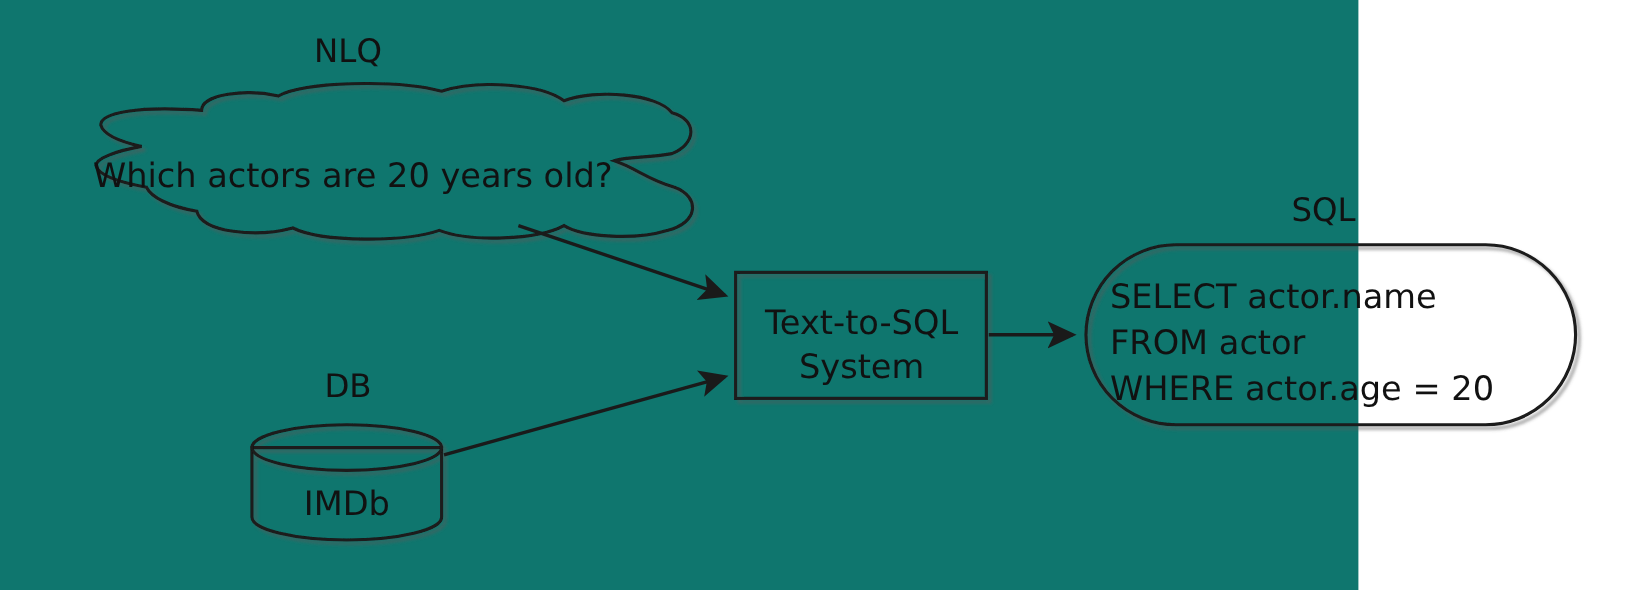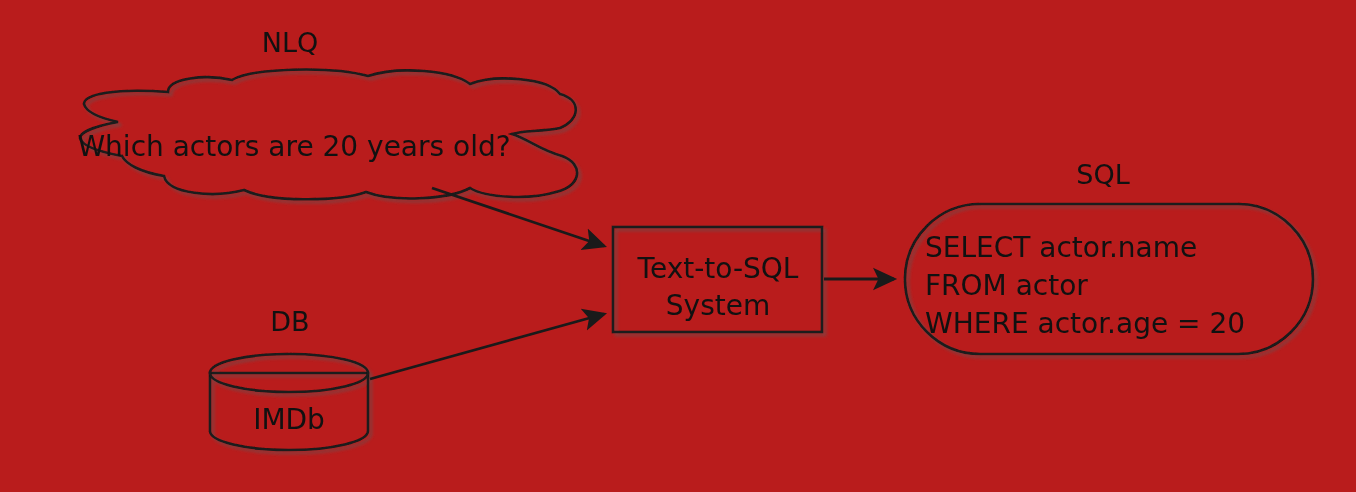--- a/index.html
+++ b/index.html
@@ -10,23 +10,23 @@
   }
   body {
     width: 1356px;
     height: 492px;
     font-family: "DejaVu Sans", "Liberation Sans", sans-serif;
     overflow: hidden;
     position: relative;
   }
   #diagram-root {
     position: relative;
-    width: 1356px;
+    width: 1132px;
     height: 492px;
-    background: #b91c1c;
+    background: #0f766e;
   }
   svg.diagram-canvas {
     position: absolute;
     left: 0;
     top: 0;
     width: 1356px;
     height: 492px;
   }
   .caption-text {
     font-size: 27px;

